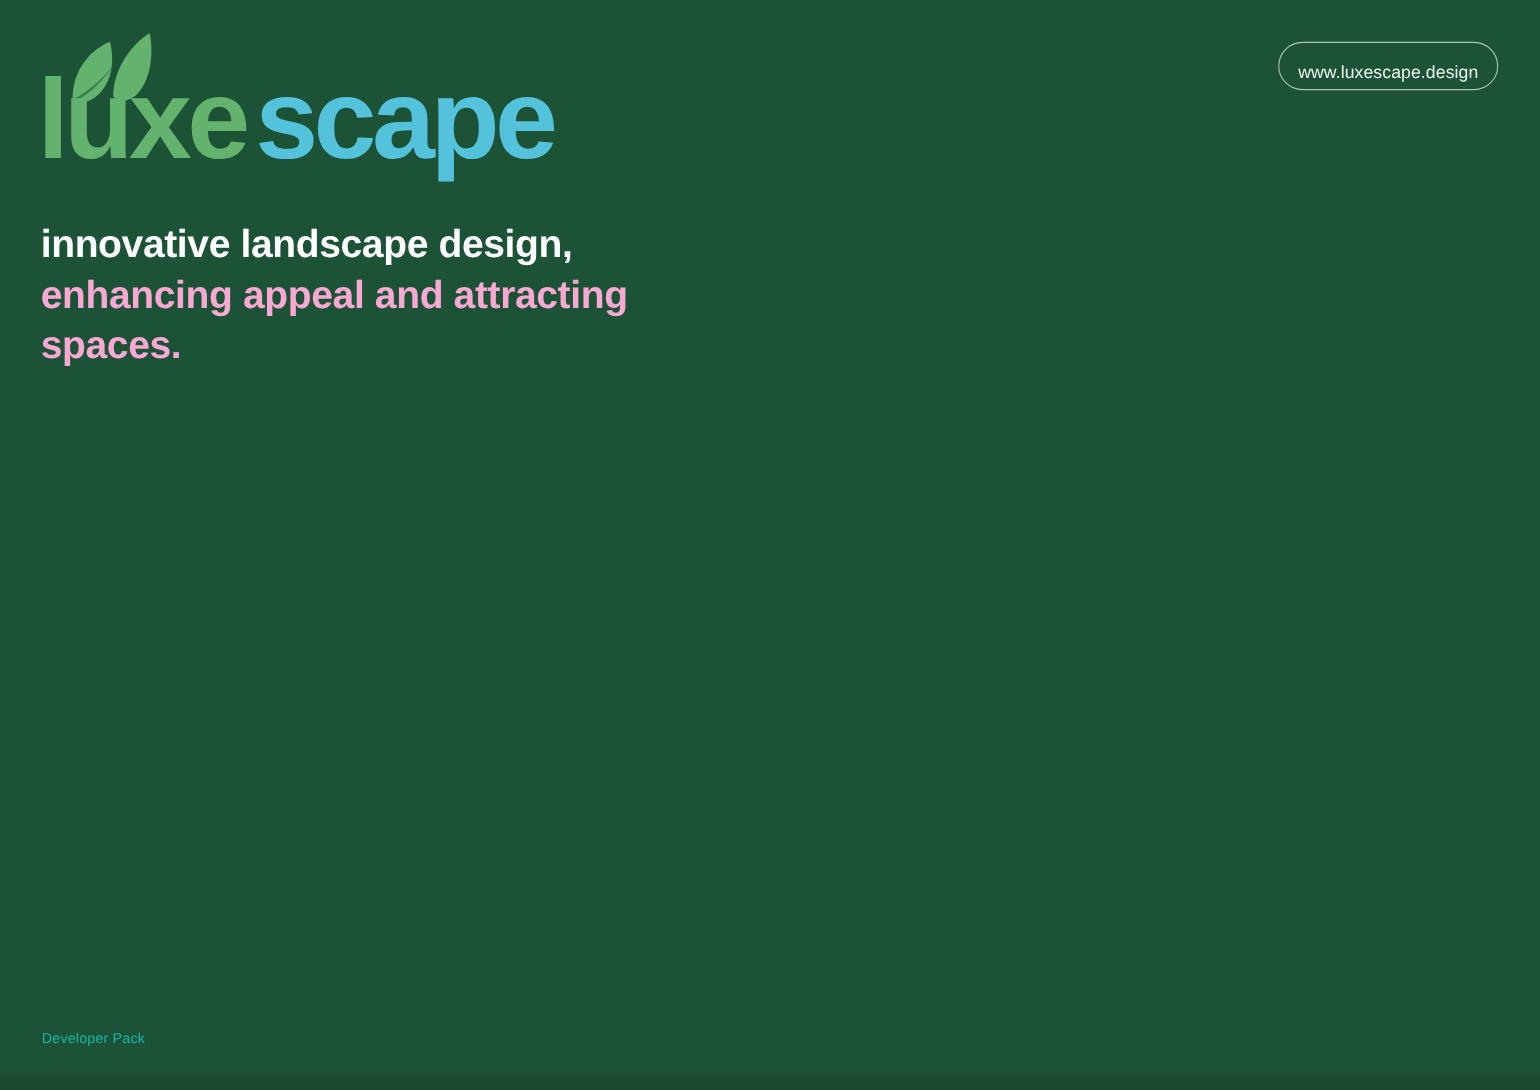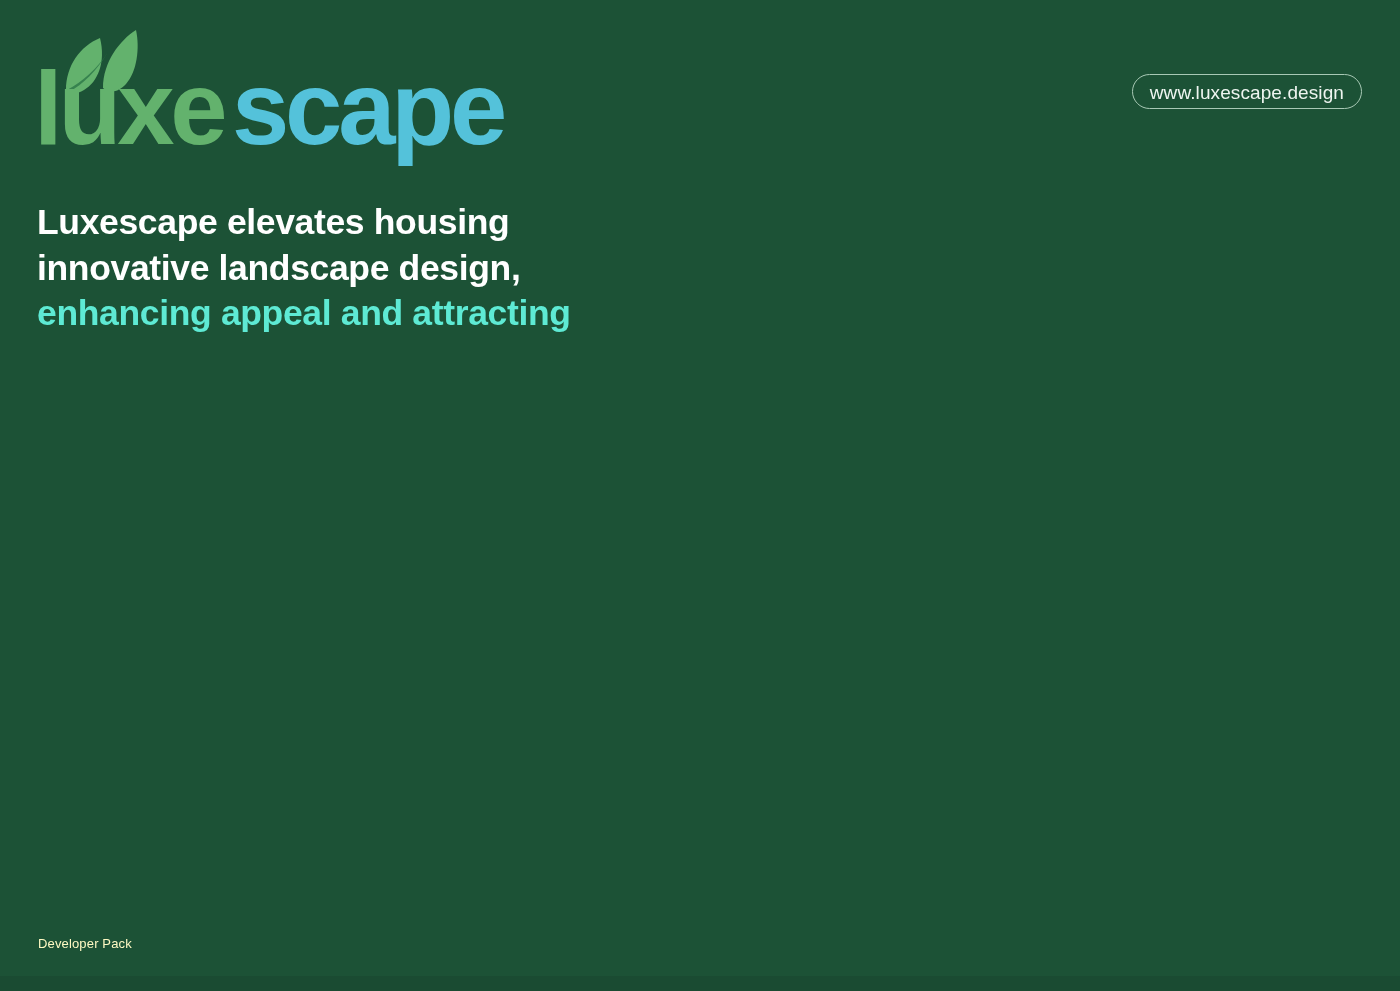--- a/index.html
+++ b/index.html
@@ -33,28 +33,27 @@
     background: #1a4b32;
   }
 
   
   .url-badge {
     position: absolute;
     top: 38px;
     right: 38px;
     border: 1.4px solid #a8c9b5;
     border-radius: 999px;
-    padding: 8px 17px 6px 17px;
-    font-size: 19px;
+    padding: 20px 17px 6px 17px;
+    font-size: 16px;
     color: #eef5f0;
     letter-spacing: 0.1px;
     line-height: 1;
     white-space: nowrap;
     background: transparent;
-    margin-top: 36px;
   }
 
   
   .logo {
     position: absolute;
     left: 36px;
     top: 26px;
     width: 520px;
     height: 150px;
     text-decoration: underline;
@@ -79,31 +78,31 @@
     font-size: 35.5px;
     font-weight: bold;
     line-height: 45.5px;
     letter-spacing: -0.35px;
   }
   .headline .lead {
     color: #ffffff;
     display: block;
   }
   .headline .sub {
-    color: #5eead4;
+    color: #f9a8d4;
     display: block;
   }
 
   
   .footer-label {
     position: absolute;
     left: 38px;
     bottom: 40px;
     font-size: 13px;
-    color: #fef9c3;
+    color: #14b8a6;
     letter-spacing: 0.15px;
     font-weight: normal;
   }
 </style>
 </head>
 <body>
 
 <div class="slide">
 
   <div class="bottom-band"></div>
@@ -124,20 +123,20 @@
                  C 40 69, 34 68, 30 64 Z" fill="#63b26d"></path>
         <path d="M31 64 C 46 56, 62 42, 72 26 C 60 46, 47 58, 33 66 Z" fill="#2f7a4a" opacity="0.85"></path>
       </g>
 
       <text class="logo-wordmark" x="-2" y="118" fill="#63b26d">luxe</text>
       <text class="logo-wordmark" x="196" y="118" fill="#54c2da">scape</text>
     </svg>
   </div>
 
   <div class="headline">
-    <span class="lead">Luxescape elevates housing</span>
     <span class="lead">innovative landscape design,</span>
     <span class="sub">enhancing appeal and attracting</span>
+    <span class="sub">spaces.</span>
   </div>
 
   <div class="footer-label">Developer Pack</div>
 
 </div>
 
 </body></html>

